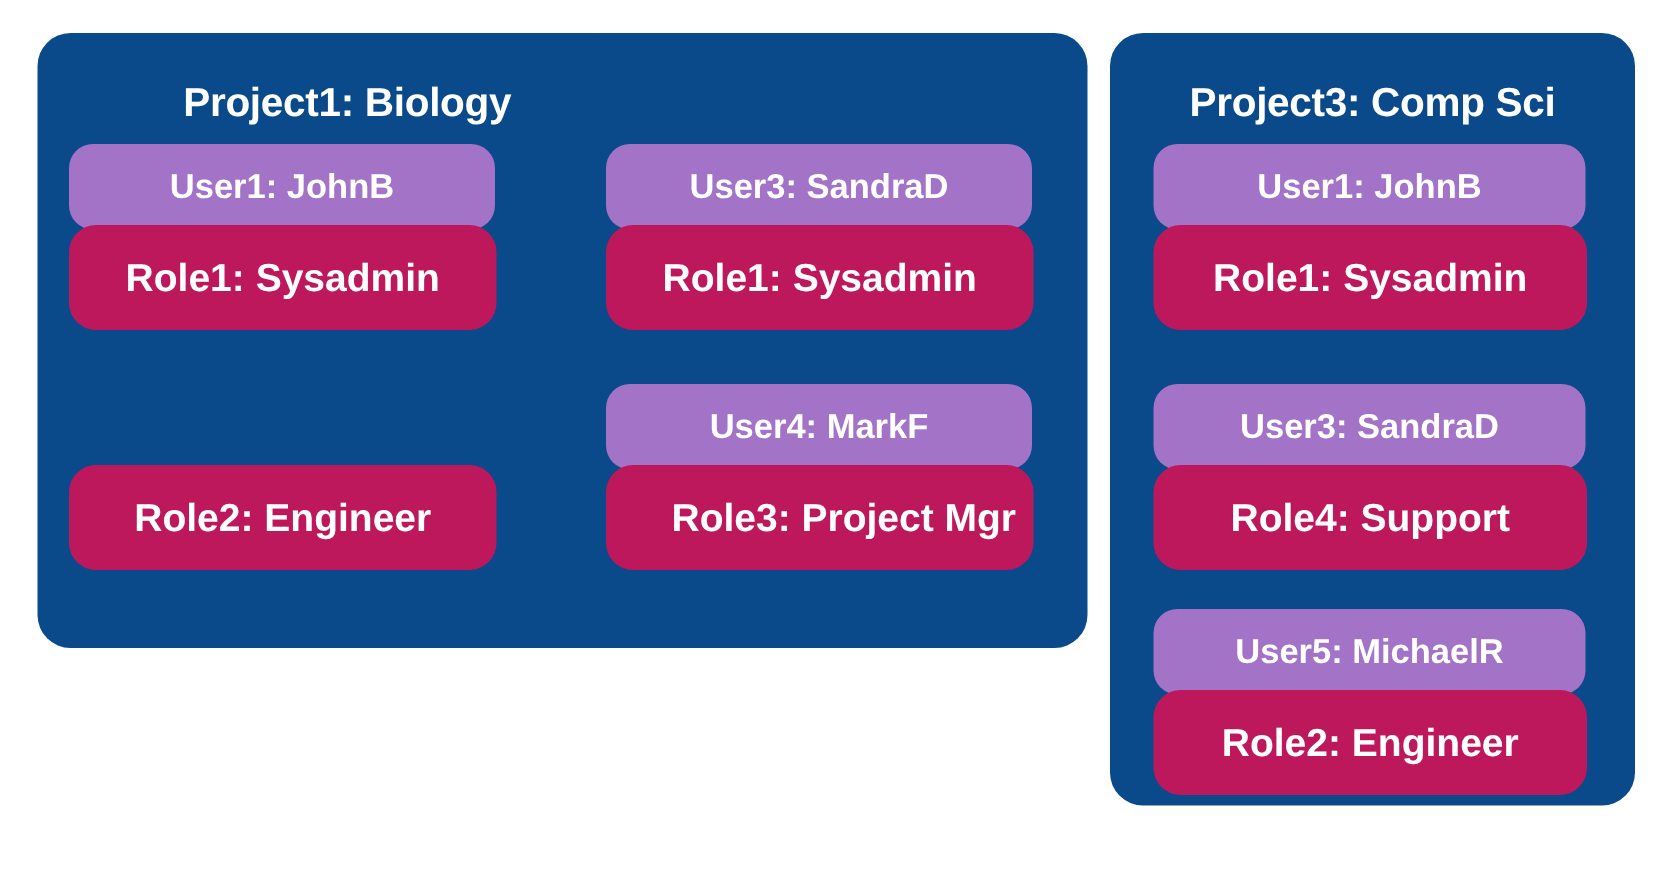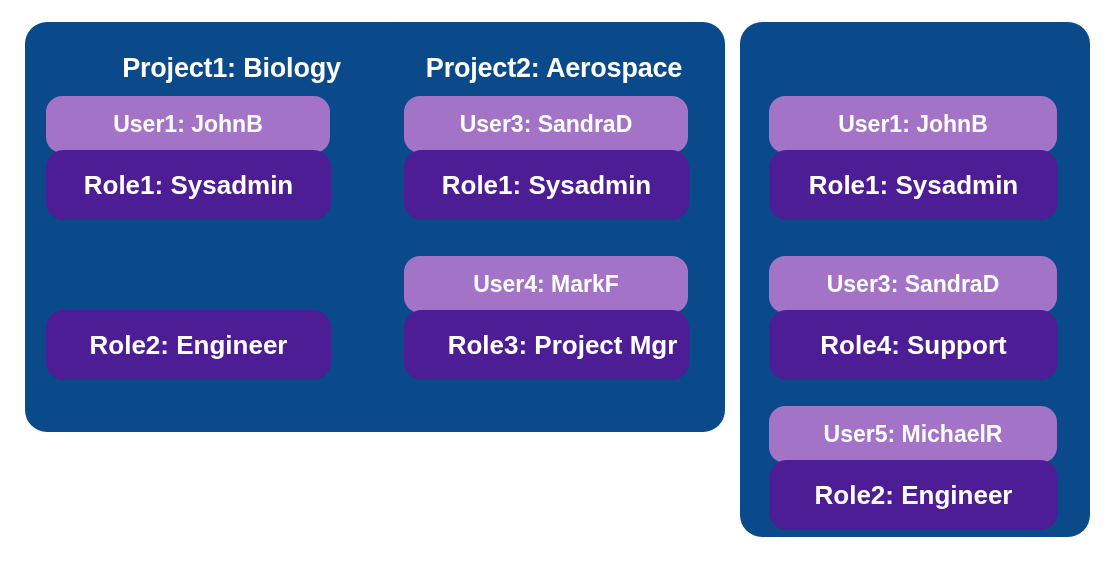--- a/index.html
+++ b/index.html
@@ -53,21 +53,21 @@
     white-space: nowrap;
     box-sizing: border-box;
   }
   .pill-user {
     background: #a273c6;
     border-radius: 16px;
     font-size: 23px;
     z-index: 1;
   }
   .pill-role {
-    background: #4c1d95;
+    background: #be185d;
     border-radius: 18px;
     font-size: 26px;
     z-index: 2;
   }
 </style>
 </head>
 <body>
 
 <div id="canvas">
 
@@ -78,34 +78,34 @@
       <div class="pill pill-user" style="left:0px; top:0px; width:284px; height:57px;">User1: JohnB</div>
       <div class="pill pill-role" style="left:0px; top:54px; width:285px; height:70px;">Role1: Sysadmin</div>
     </div>
 
     <div class="pair" style="left:21px; top:234px; width:300px; height:128px;">
       <div class="pill pill-role" style="left:0px; top:54px; width:285px; height:70px;">Role2: Engineer</div>
     </div>
   </div>
 
   <div class="project" style="left:383px; top:22px; width:342px; height:410px;">
-    <div class="project-title" style="top:31px;">Project2: Aerospace</div>
 
     <div class="pair" style="left:21px; top:74px; width:300px; height:128px;">
       <div class="pill pill-user" style="left:0px; top:0px; width:284px; height:57px;">User3: SandraD</div>
       <div class="pill pill-role" style="left:0px; top:54px; width:285px; height:70px;">Role1: Sysadmin</div>
     </div>
 
     <div class="pair" style="left:21px; top:234px; width:300px; height:128px;">
       <div class="pill pill-user" style="left:0px; top:0px; width:284px; height:57px;">User4: MarkF</div>
       <div class="pill pill-role" style="left:0px; top:54px; width:285px; height:70px;padding-left:32px;">Role3: Project Mgr</div>
     </div>
   </div>
 
   <div class="project" style="left:740px; top:22px; width:350px; height:515px;">
+    <div class="project-title" style="top:31px;">Project3: Comp Sci</div>
 
     <div class="pair" style="left:29px; top:74px; width:300px; height:128px;">
       <div class="pill pill-user" style="left:0px; top:0px; width:288px; height:57px;">User1: JohnB</div>
       <div class="pill pill-role" style="left:0px; top:54px; width:289px; height:70px;">Role1: Sysadmin</div>
     </div>
 
     <div class="pair" style="left:29px; top:234px; width:300px; height:128px;">
       <div class="pill pill-user" style="left:0px; top:0px; width:288px; height:57px;">User3: SandraD</div>
       <div class="pill pill-role" style="left:0px; top:54px; width:289px; height:70px;">Role4: Support</div>
     </div>

